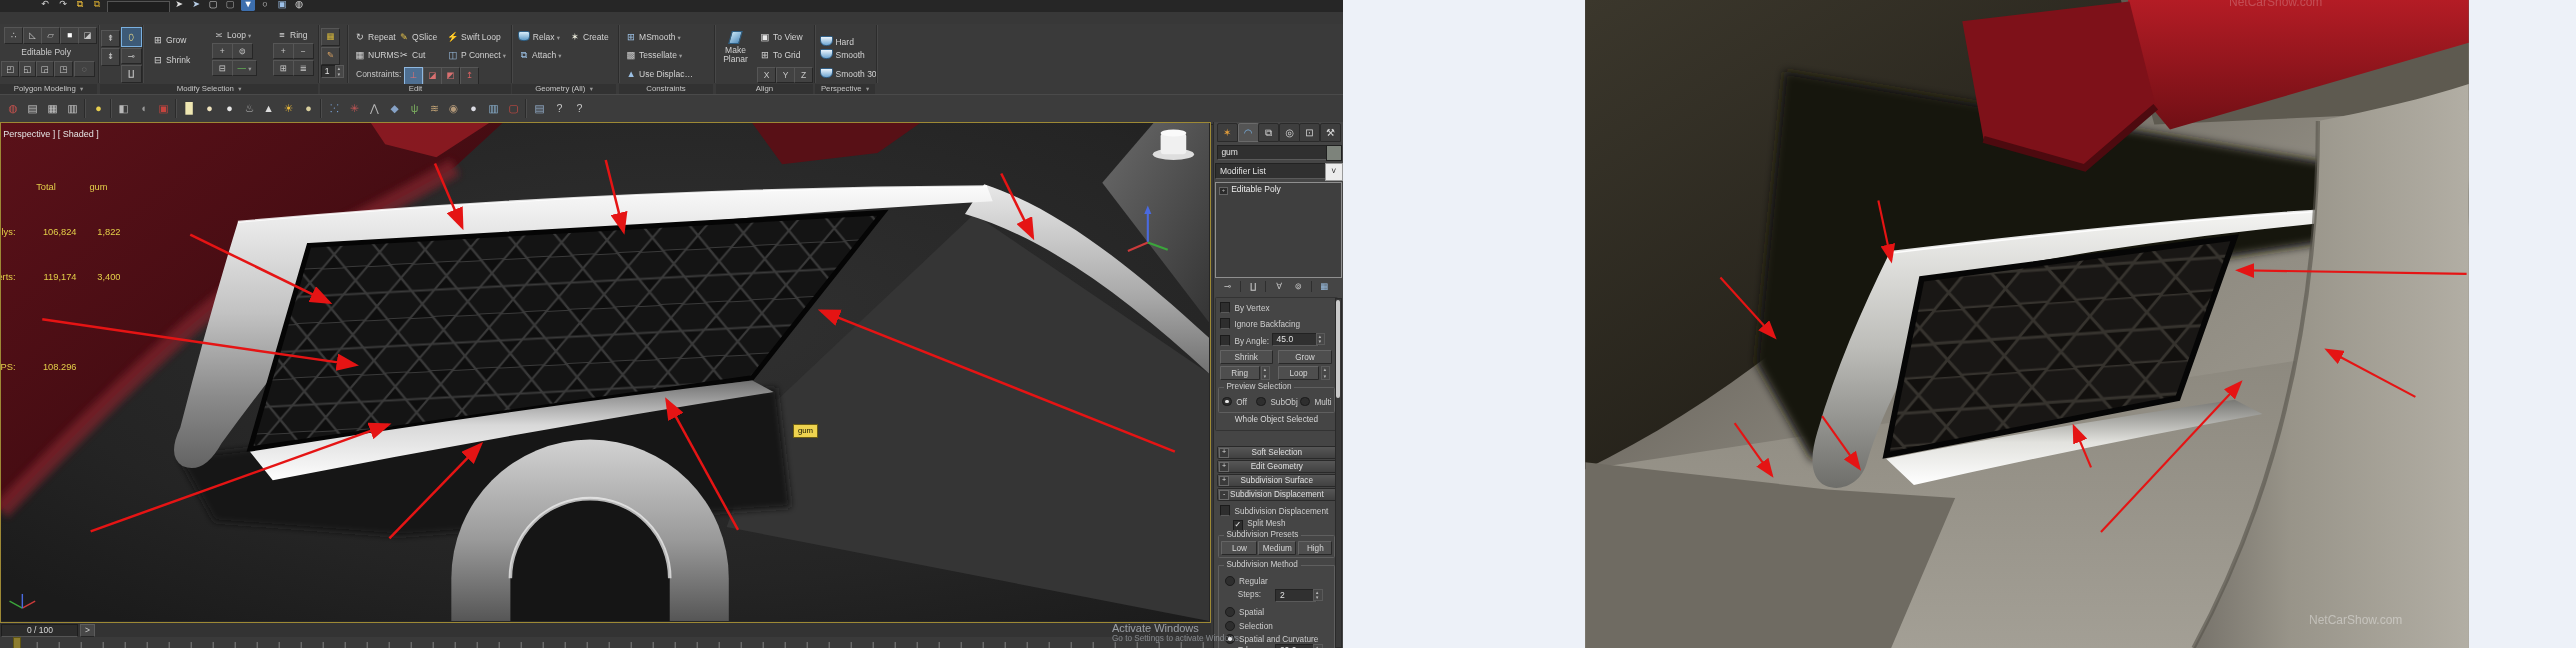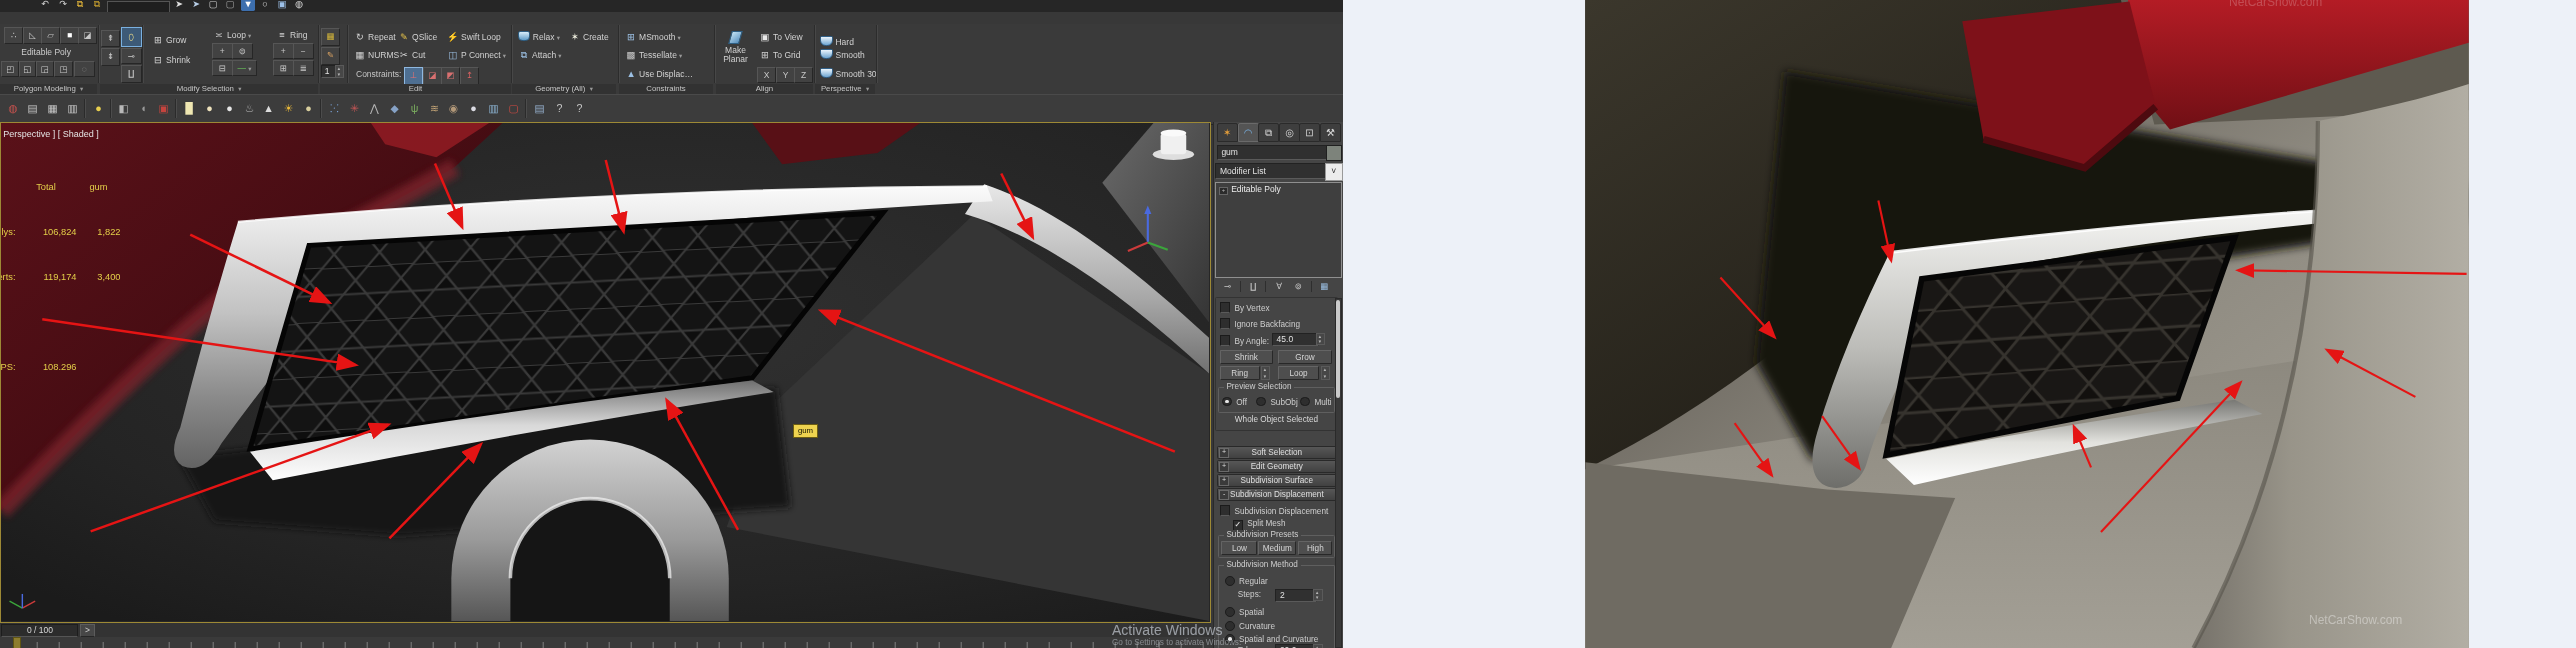--- a/index.html
+++ b/index.html
@@ -46,21 +46,21 @@
   #timebar{left:0;top:623px;width:1211px;height:13.5px;background:#333;}
   #framebox{left:1.4px;top:0.7px;width:75px;height:11.4px;background:#2c2c2c;border:0.7px solid #1d1d1d;border-bottom-color:#555;
             color:#d8d8d8;text-align:center;line-height:11.4px;}
   #nextbtn{left:80px;top:0.7px;width:13px;height:11.4px;background:#474747;border:0.7px solid #5c5c5c;border-bottom-color:#262626;
            color:#cfcfcf;text-align:center;line-height:10.7px;}
   #trackbar{left:0;top:637px;width:1211px;height:11.4px;background:#3a3a3a;
             background-image:repeating-linear-gradient(90deg,transparent 0px,transparent 21.3px,#808080 21.3px,#808080 22px);
             background-size:22px 6.4px;background-position:15.7px 5px;background-repeat:repeat-x;}
   #framemarker{left:13px;top:0;width:6.4px;height:11.4px;background:#8d7d2f;border:0.7px solid #5f5412;}
   #watermark{left:1112px;top:622px;z-index:60;color:rgba(222,228,238,.6);}
-  #watermark .l1{font-size:14px;}
+  #watermark .l1{font-size:11px;}
   #watermark .l2{font-size:8.2px;color:rgba(222,228,238,.45);}
   
   #cmdpanel{left:1213px;top:122px;width:130px;height:526px;background:#454545;border-left:1.4px solid #2a2a2a;box-sizing:border-box;}
   .ctab{position:absolute;top:1.4px;width:19px;height:17px;line-height:17px;text-align:center;font-size:10px;
         background:#3e3e3e;border:0.7px solid #2a2a2a;border-radius:2.1px 2.1px 0 0;}
   .ctab.active{background:#545454;border-color:#6a6a6a;}
   .tfield{position:absolute;background:#303030;border:0.7px solid #222;border-bottom-color:#5a5a5a;color:#e2e2e2;
           line-height:13px;padding-left:3.6px;font-size:8.5px;}
   .swatch{position:absolute;background:#7d837b;border:0.7px solid #202020;}
   #modlist{left:1.4px;top:41px;width:109px;height:14.2px;}
@@ -439,21 +439,21 @@
         <div class="pbtn" style="left:79px;top:5px;width:34px;">High</div>
       </div>
 
       <div class="grp" style="left:4.3px;top:443px;width:115px;height:83px;border-bottom:none;">
         <span class="gt">Subdivision Method</span>
         <div class="crow" style="left:5.7px;top:10px;"><span class="radio"></span><span>Regular</span></div>
         <div class="crow" style="left:18.5px;top:24px;"><span>Steps:</span></div>
         <div class="tfield" style="left:56px;top:23px;width:36px;height:10.7px;line-height:10.7px;">2</div>
         <div class="spin" style="left:94px;top:23px;height:12px;"></div>
         <div class="crow" style="left:5.7px;top:41px;"><span class="radio"></span><span>Spatial</span></div>
-        <div class="crow" style="left:5.7px;top:55px;"><span class="radio"></span><span>Curvature</span></div>
+        <div class="crow" style="left:5.7px;top:55px;"><span class="radio"></span><span>Selection</span></div>
         <div class="crow" style="left:5.7px;top:68px;"><span class="radio sel"></span><span>Spatial and Curvature</span></div>
         <div class="crow" style="left:18.5px;top:80px;"><span>Edge:</span></div>
         <div class="tfield" style="left:56px;top:78px;width:36px;height:10.7px;line-height:10.7px;">20,0</div>
         <div class="spin" style="left:94px;top:78px;height:12px;"></div>
       </div>
 
       <div class="abs" id="cscroll">
           <div id="cthumb"></div>
         </div>
     </div>

